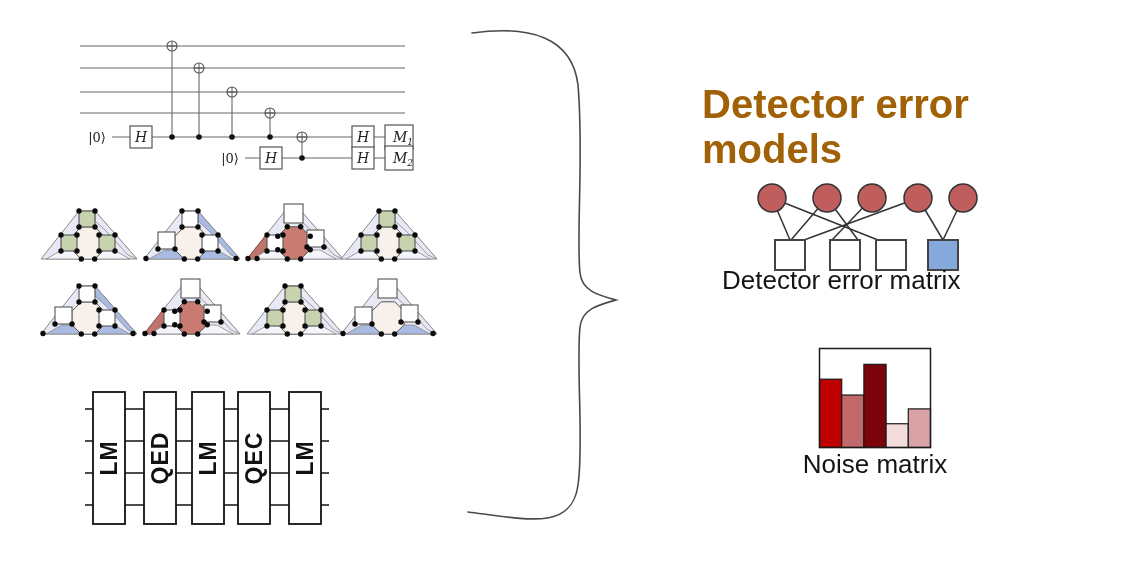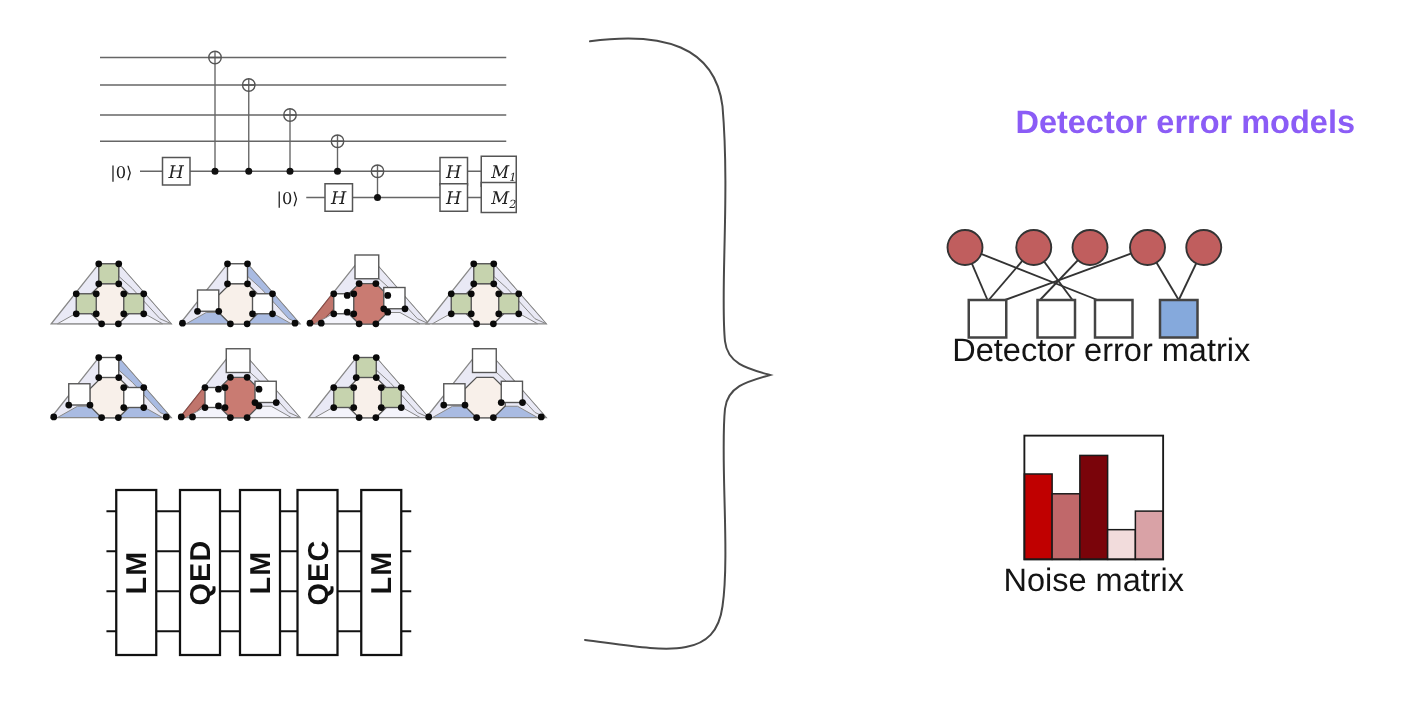--- a/index.html
+++ b/index.html
@@ -1,20 +1,20 @@
 <!DOCTYPE html>
 <html><head>
 <meta charset="utf-8">
 <style>
   html,body{margin:0;padding:0;background:#ffffff;}
   body{width:1140px;height:570px;position:relative;font-family:"Liberation Sans",sans-serif;overflow:hidden;}
   .abs{position:absolute;}
-  .dem-title{left:702px;top:82px;width:382px;text-align:right;font-size:26px;font-weight:600;color:#8b5cf6;}
+  .dem-title{left:702px;top:82px;width:382px;text-align:left;font-size:40px;font-weight:600;color:#a16207;}
   .caption{font-size:26px;font-weight:400;color:#141414;}
-  .matrix-caption{left:722px;top:265px;width:318px;text-align:center;}
+  .matrix-caption{left:722px;top:265px;width:318px;text-align:left;}
   .noise-caption{left:742px;top:449px;width:266px;text-align:center;}
   svg{display:block;}
 </style>
 </head>
 <body>
 
 <div class="canvas">
 
   <svg id="circuit-svg" class="abs" style="left:55px;top:20px" width="370" height="158" viewBox="0 0 370 158">
       <line x1="25" y1="26" x2="350" y2="26" stroke="#666666" stroke-width="1.1"></line>

